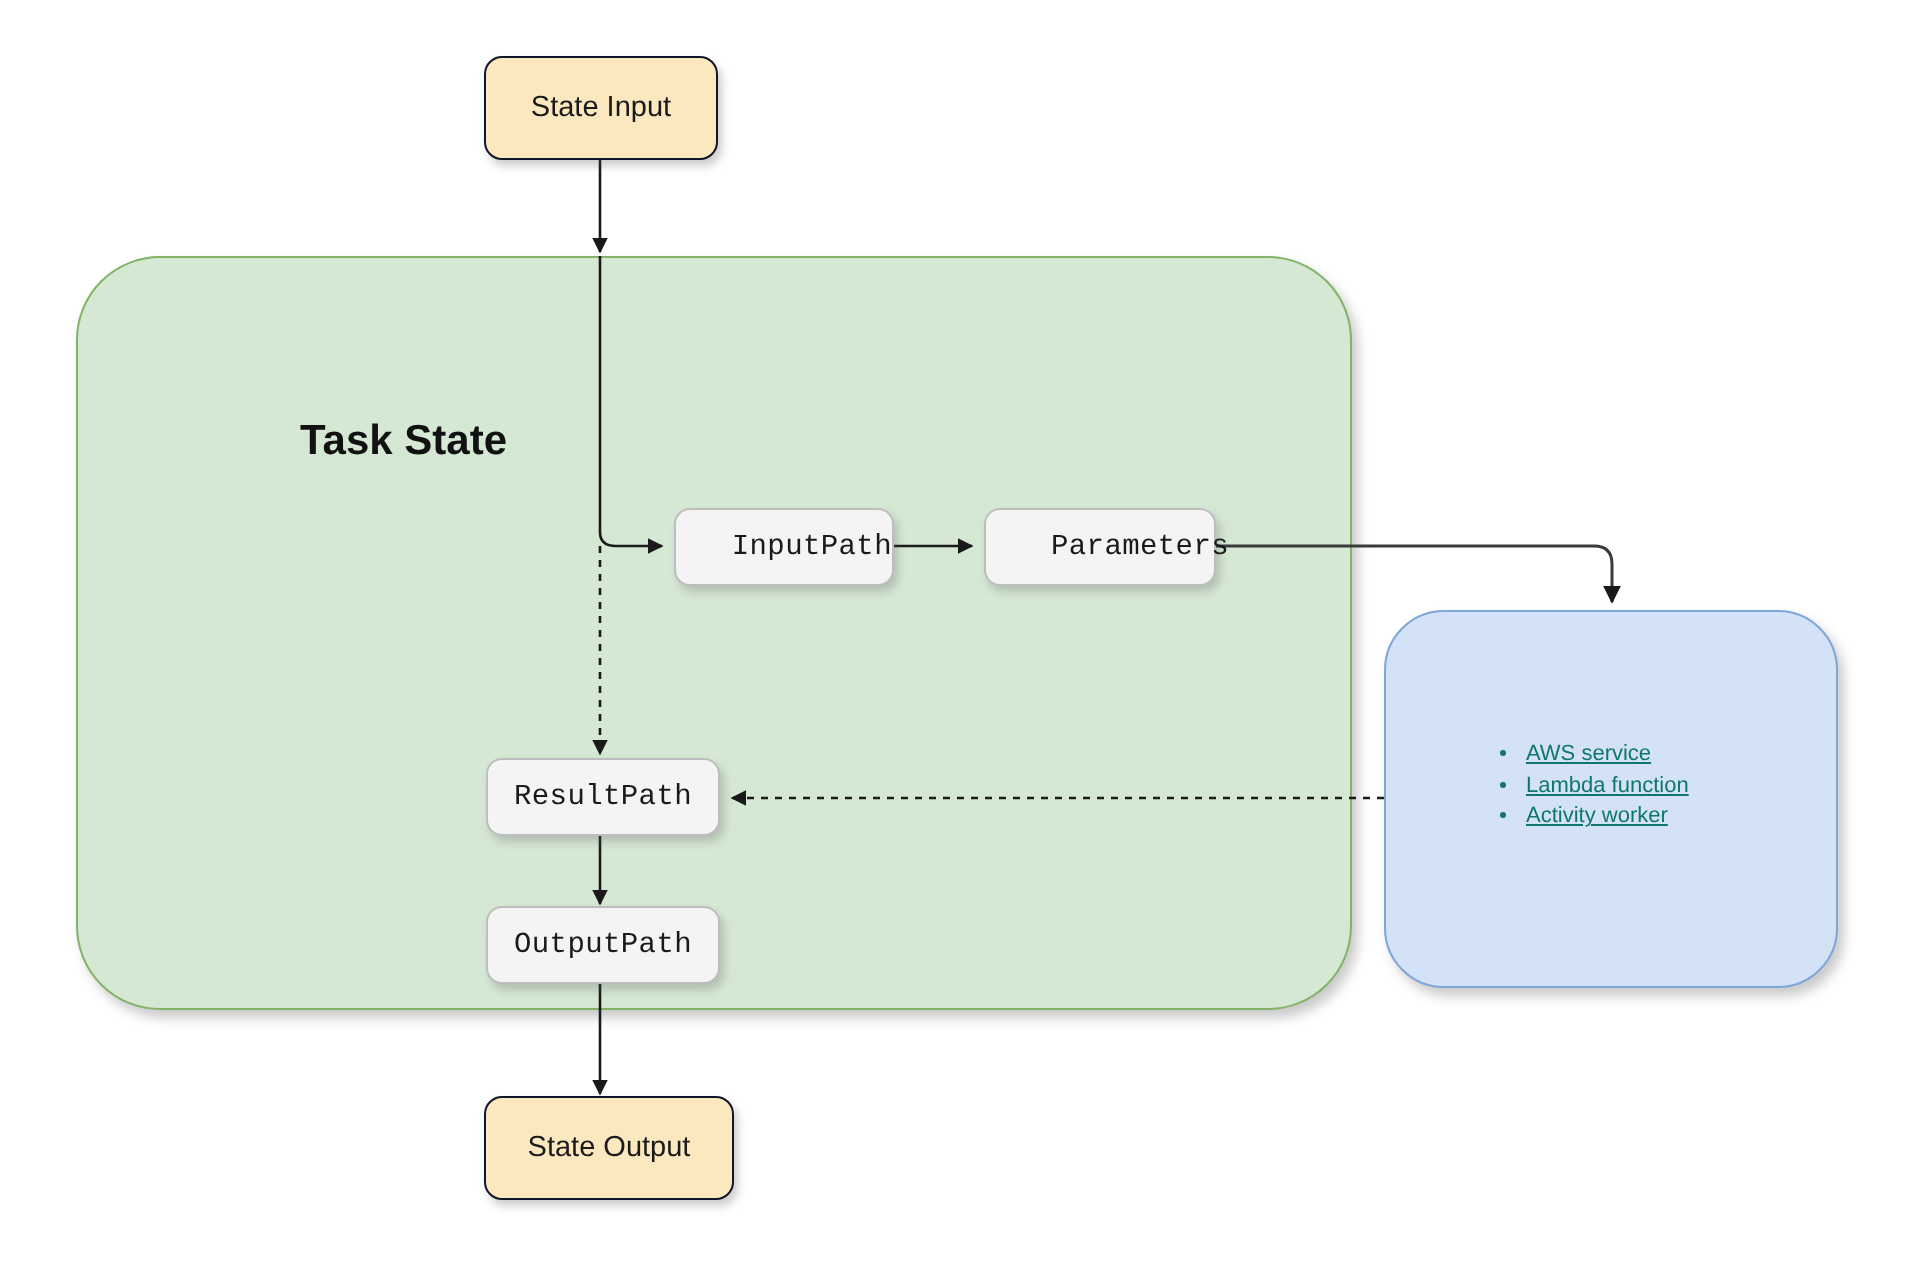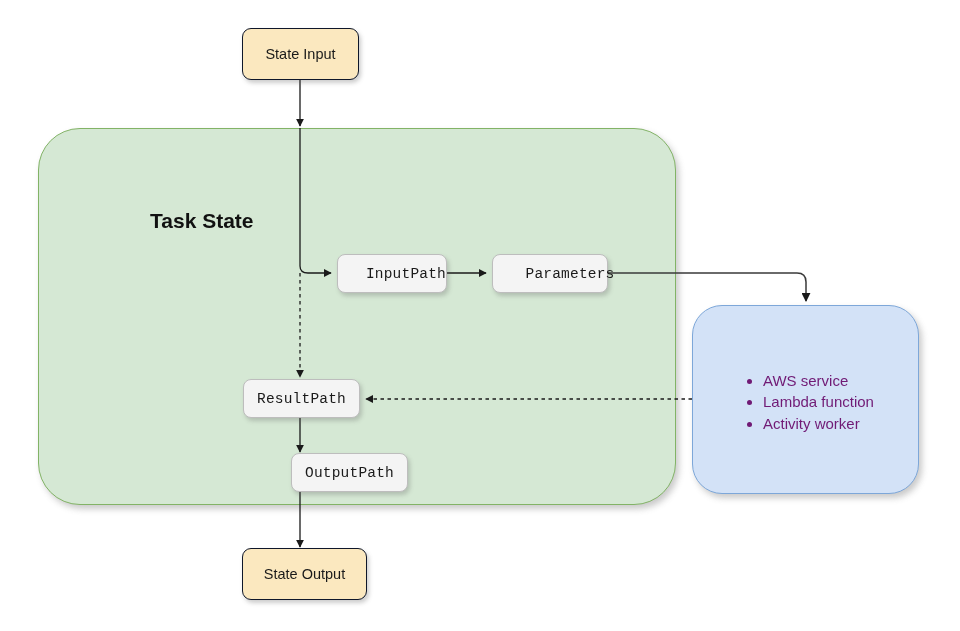--- a/index.html
+++ b/index.html
@@ -74,23 +74,24 @@
     font-size: 21px;
     color: #111111;
     white-space: nowrap;
   }
   ul.bullets {
     position: absolute;
     margin: 0;
     padding: 0 0 0 18px;
     list-style: disc;
     font-family: "Liberation Sans", sans-serif;
-    font-size: 15px;
-    color: #701a75;
+    font-size: 11px;
+    color: #0f766e;
     line-height: 1.42;
+    text-decoration: underline;
   }
   ul.bullets li {
     margin: 0;
     padding: 0;
   }
 </style>
 </head>
 <body>
 
 <div id="canvas">
@@ -139,21 +140,21 @@
   </div>
 
   <div class="node node-field" style="left:492px; top:254px; width:116px; height:39px;padding-left:40px;">
     <span>Parameters</span>
   </div>
 
   <div class="node node-field" style="left:243px; top:379px; width:117px; height:39px;">
     <span>ResultPath</span>
   </div>
 
-  <div class="node node-field" style="left:243px; top:453px; width:117px; height:39px;margin-left:48px;">
+  <div class="node node-field" style="left:243px; top:453px; width:117px; height:39px;">
     <span>OutputPath</span>
   </div>
 
   <div class="node node-state" style="left:242px; top:548px; width:125px; height:52px;">
     <span>State Output</span>
   </div>
 
   <ul class="bullets" style="left:745px; top:370px;">
     <li>AWS service</li>
     <li>Lambda function</li>

